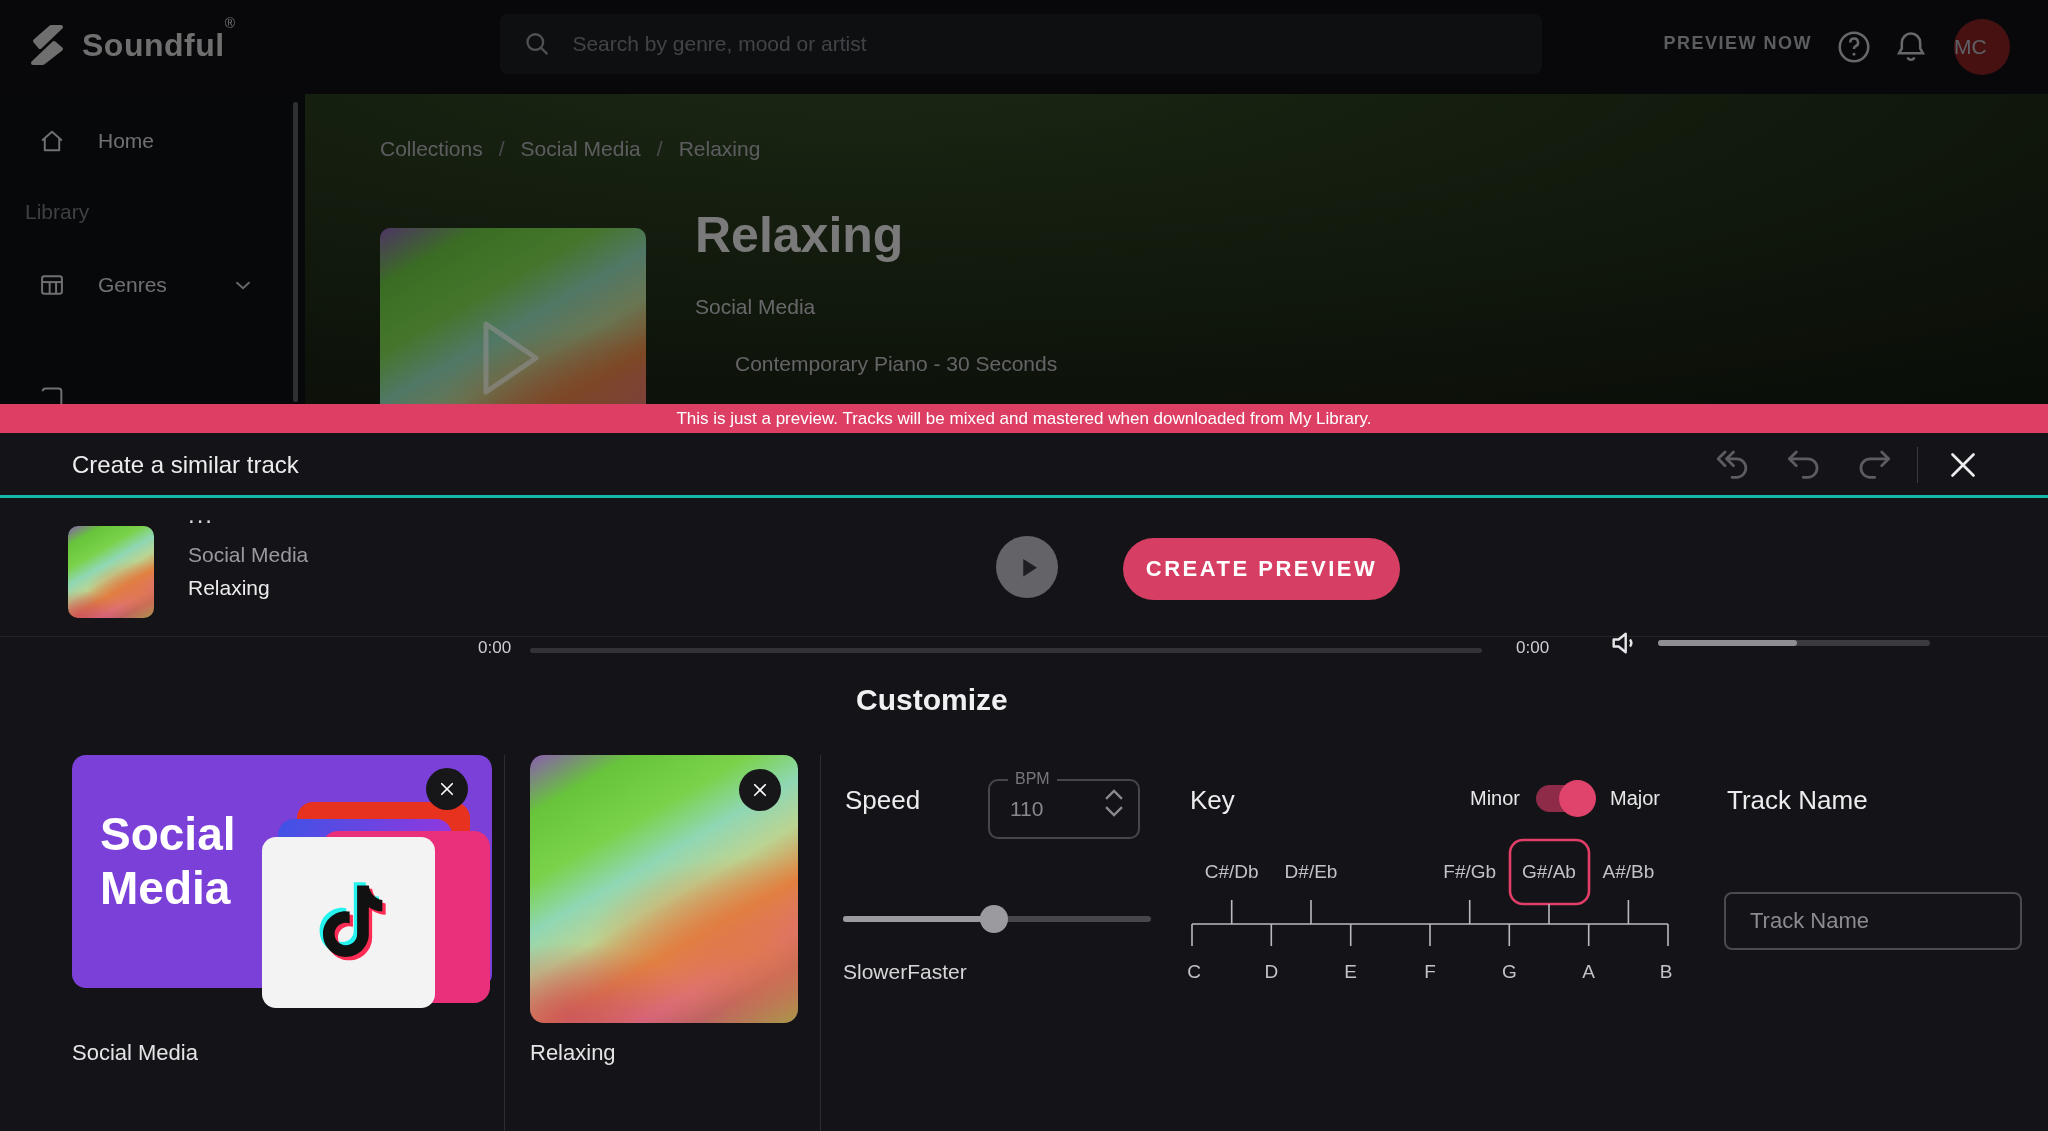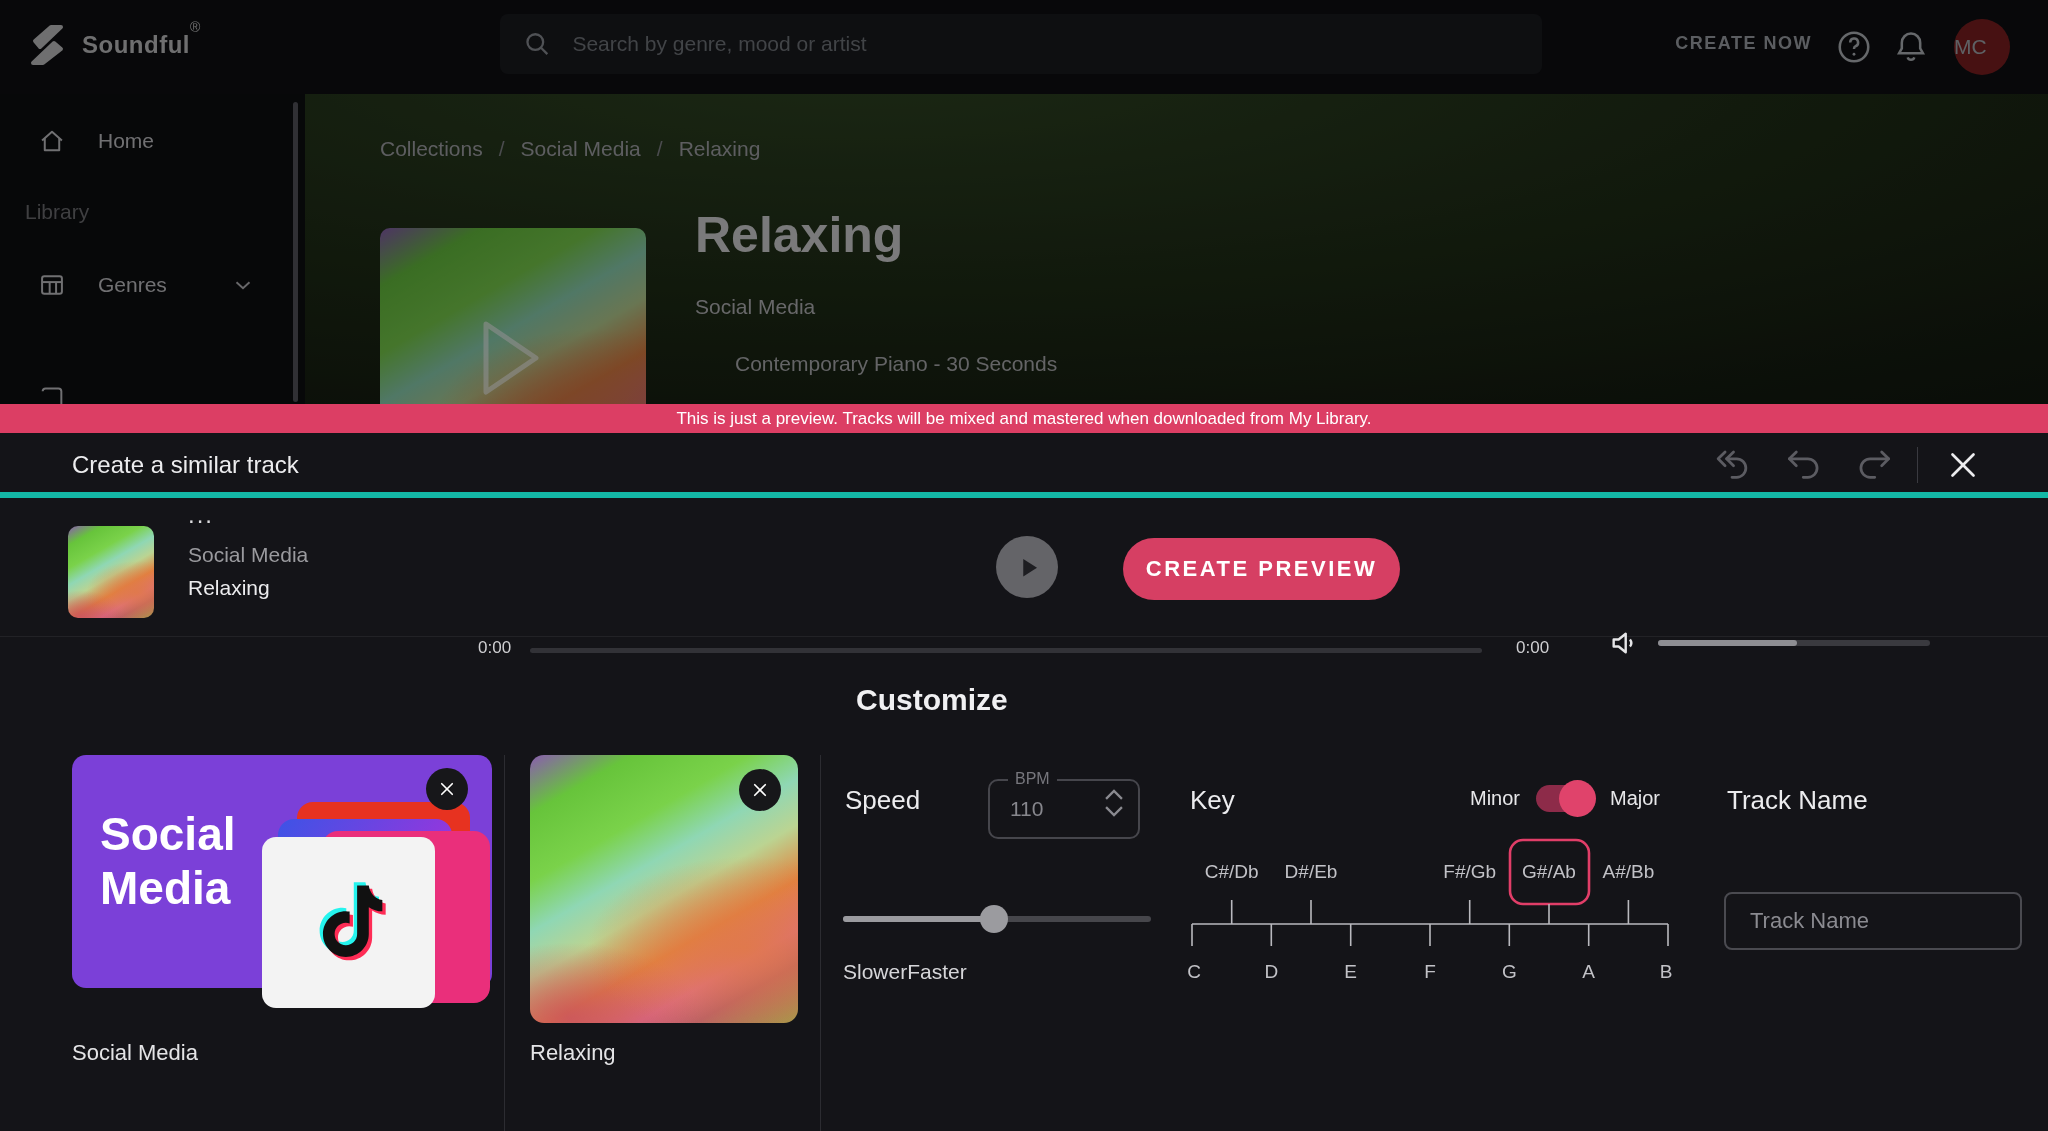--- a/index.html
+++ b/index.html
@@ -2,21 +2,21 @@
 <html><head>
 <meta charset="utf-8">
 <style>
   * { margin:0; padding:0; box-sizing:border-box; }
   body { background:#000; font-family:"Liberation Sans", sans-serif; }
   #app { position:relative; width:2048px; height:1131px; background:#0c0d0f; overflow:hidden; }
 
   
   .topbar { position:absolute; left:0; top:0; width:2048px; height:94px; background:#0b0c0d; z-index:1; }
   .brand { position:absolute; left:26px; top:24px; display:flex; align-items:center; gap:14px; }
-  .brand-word { color:#c6c6c6; font-size:24px; font-weight:bold; letter-spacing:.5px; }
+  .brand-word { color:#c6c6c6; font-size:32px; font-weight:bold; letter-spacing:.5px; }
   .brand-reg { color:#c6c6c6; font-size:14px; vertical-align:top; position:relative; top:-12px; }
   .searchbar { position:absolute; left:500px; top:14px; width:1042px; height:60px; background:#17181b; border-radius:8px; display:flex; align-items:center; padding:0 22px; gap:20px; }
   .searchbar input { background:transparent; border:none; outline:none; color:#b9bcbe; font-size:21px; width:100%; font-family:"Liberation Sans", sans-serif; }
   .searchbar input::placeholder { color:#74787c; }
   .upgrade { position:absolute; right:236px; top:33px; color:#a3a7ab; font-size:18px; letter-spacing:1.5px; font-weight:bold; cursor:pointer; }
   .icon-btn { position:absolute; top:28px; width:38px; height:38px; color:#b6babd; }
   .avatar { position:absolute; right:38px; top:19px; width:56px; height:56px; border-radius:50%; background:#7f1d1d; color:#a8adb2; display:flex; align-items:center; font-size:21px; }
 
   
   .sidebar { position:absolute; left:0; top:94px; width:305px; height:1037px; background:#0a0b0c; z-index:1; }
@@ -40,21 +40,21 @@
   .hero-sub { position:absolute; left:390px; top:201px; color:#b9b9bb; font-size:21px; }
   .hero-desc { position:absolute; left:390px; top:258px; color:#b2b2b4; font-size:21px;margin-left:40px; }
 
   .dim { position:absolute; left:0; top:0; width:2048px; height:404px; background:rgba(4,5,7,.45); z-index:2; }
 
   
   .banner { position:absolute; left:0; top:404px; width:2048px; height:29px; z-index:3; display:flex; align-items:center; justify-content:center; color:#fff; font-size:17px; }
 
   
   .modal { position:absolute; left:0; top:433px; width:2048px; height:698px; background:#141418; z-index:4; }
-  .m-header { position:absolute; left:0; top:0; width:100%; height:65px; border-bottom:6px solid #14b8a6; }
+  .m-header { position:absolute; left:0; top:0; width:100%; height:65px; border-bottom:3px solid #14b8a6; }
   .m-title { position:absolute; left:72px; top:18px; color:#ececee; font-size:24px; }
   .hicon { position:absolute; top:12px; width:40px; height:40px; color:#5c5c62; cursor:pointer; }
   .hdivider { position:absolute; left:1917px; top:14px; width:1px; height:36px; background:#3a3a40; }
   .hclose { position:absolute; left:1945px; top:14px; width:36px; height:36px; color:#ececee; cursor:pointer; }
 
   .player { position:absolute; left:0; top:65px; width:100%; height:139px; border-bottom:1px solid #222226; }
   .p-art { position:absolute; left:68px; top:28px; width:86px; height:92px; }
   .p-menu { position:absolute; left:188px; top:3px; color:#dcdcde; font-size:24px; letter-spacing:2px; cursor:pointer; }
   .p-genre { position:absolute; left:188px; top:45px; color:#9a9a9e; font-size:21px; }
   .p-track { position:absolute; left:188px; top:78px; color:#ececee; font-size:21px; }
@@ -119,21 +119,21 @@
       </svg>
       <div><span class="brand-word">Soundful</span><span class="brand-reg">®</span></div>
     </div>
     <div class="searchbar">
       <svg width="32" height="32" viewBox="0 0 24 24" fill="none" stroke="#8d9195" stroke-width="1.8">
         <circle cx="10.5" cy="10.5" r="6.2"></circle>
           <path d="M15.2 15.2 L20 20"></path>
       </svg>
       <input type="text" value="" placeholder="Search by genre, mood or artist" style="">
     </div>
-    <div class="upgrade">CREATE NOW</div>
+    <div class="upgrade">PREVIEW NOW</div>
     <svg class="icon-btn" style="right:175px" viewBox="0 0 24 24" fill="none" stroke="#b6babd" stroke-width="1.6">
       <circle cx="12" cy="12" r="9"></circle>
       <path d="M9.6 9.2 a2.5 2.5 0 1 1 3.4 2.3 c-.8.35-1 .9-1 1.7"></path>
       <circle cx="12" cy="16.6" r="0.9" fill="#b6babd" stroke="none"></circle>
     </svg>
     <svg class="icon-btn" style="right:118px" viewBox="0 0 24 24" fill="none" stroke="#b6babd" stroke-width="1.6">
       <path d="M12 3.5 a5.8 5.8 0 0 1 5.8 5.8 v3.6 l1.7 3 H4.5 l1.7 -3 V9.3 A5.8 5.8 0 0 1 12 3.5 Z"></path>
       <path d="M9.9 18.5 a2.2 2.2 0 0 0 4.2 0"></path>
     </svg>
     <div class="avatar">

